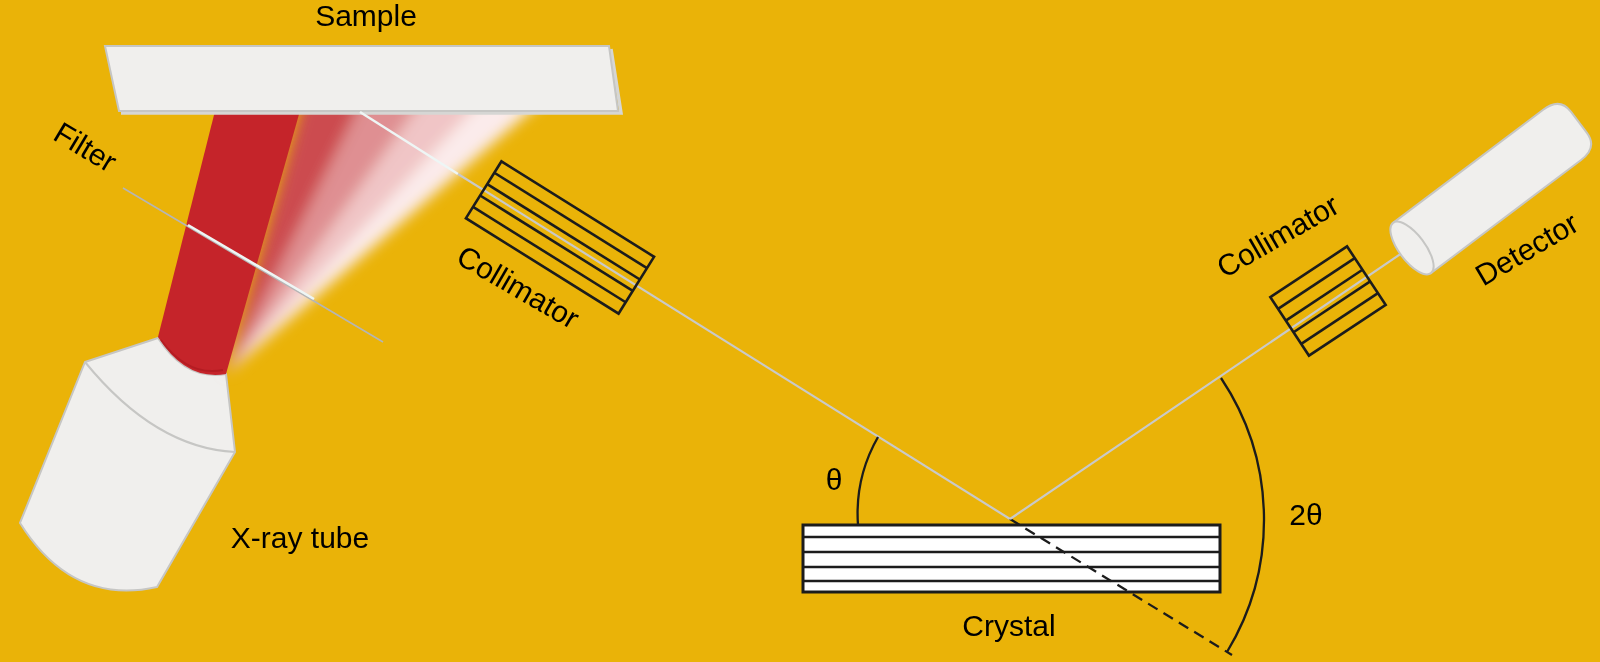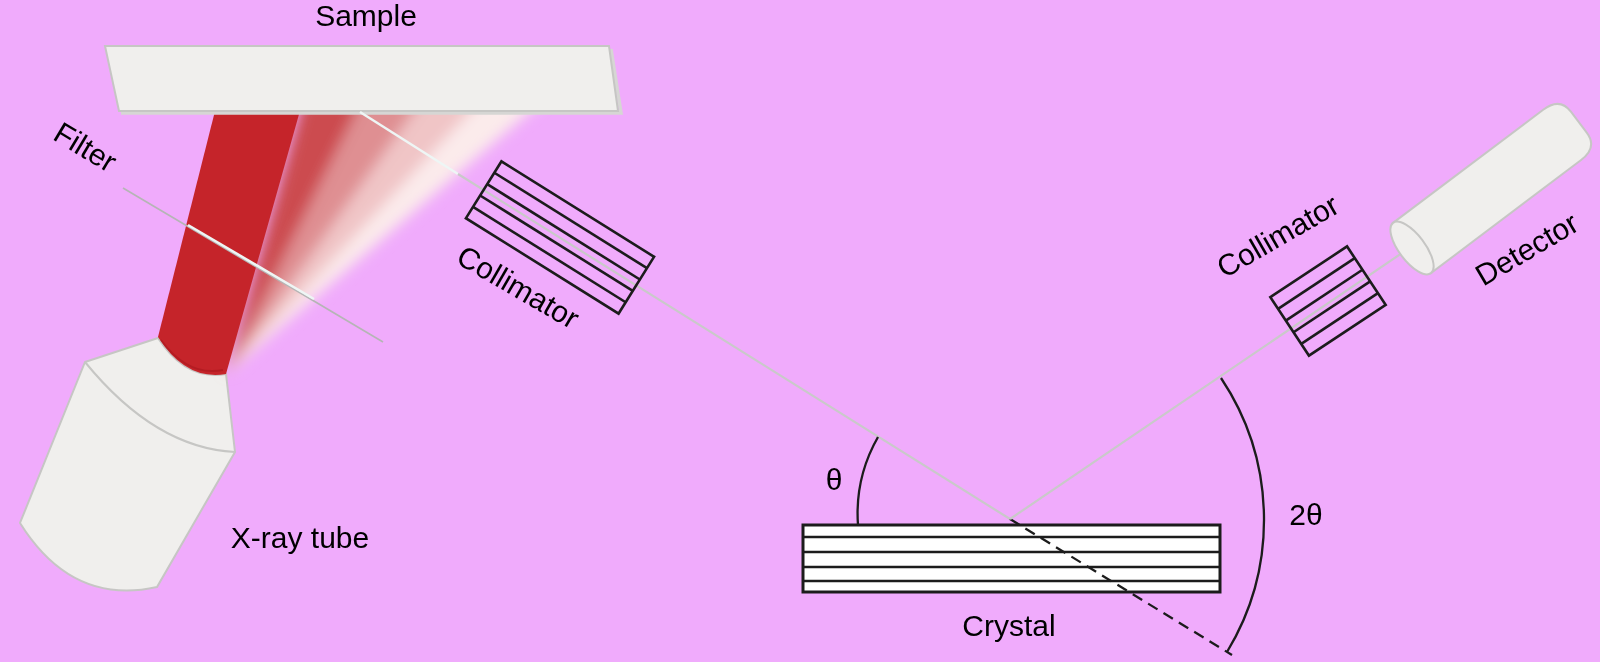--- a/index.html
+++ b/index.html
@@ -1,17 +1,17 @@
 <!DOCTYPE html>
 <html><head>
 <meta charset="utf-8">
 <style>
   html,body { margin:0; padding:0; background:#ffffff; }
   .canvas {
-    position:relative; width:1600px; height:662px; background:#f0abfc;
+    position:relative; width:1600px; height:662px; background:#eab308;
     font-family:"Liberation Sans","DejaVu Sans",sans-serif; overflow:hidden;
   }
   svg { display:block; }
   text {
     font-family:"Liberation Sans","DejaVu Sans",sans-serif;
     font-size:30px; fill:#000000;
   }
   .comp       { fill:#f0efed; stroke:#c6c6c4; stroke-width:2; }
   .comp-line  { fill:none;   stroke:#c6c6c4; stroke-width:2; }
   .shadow-line{ fill:none;   stroke:#d6d6d4; stroke-width:3.5; }

